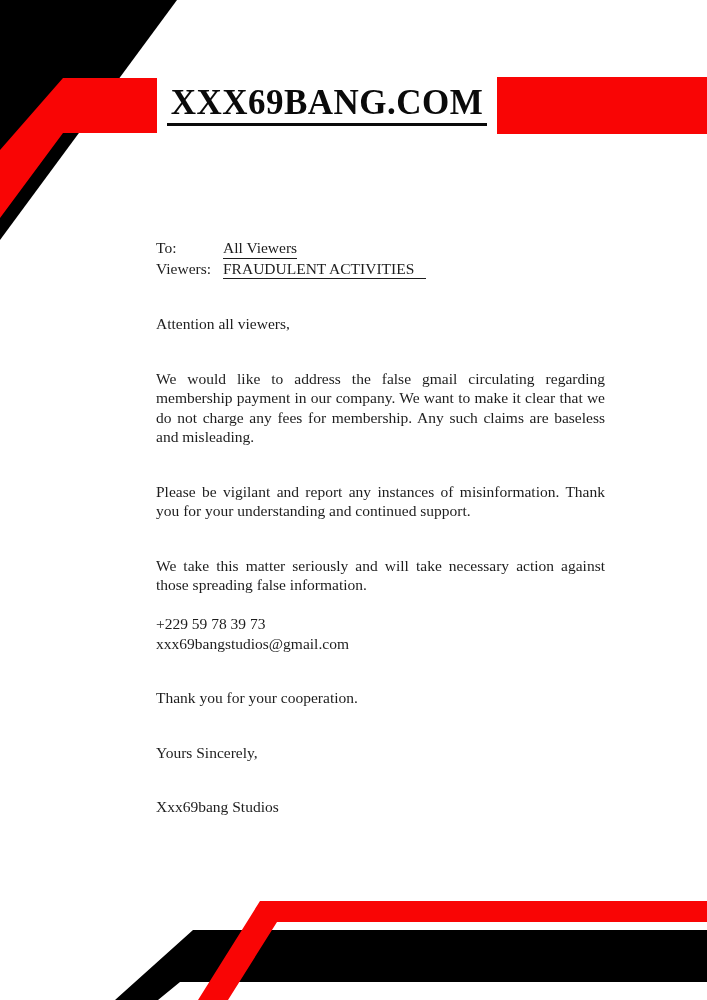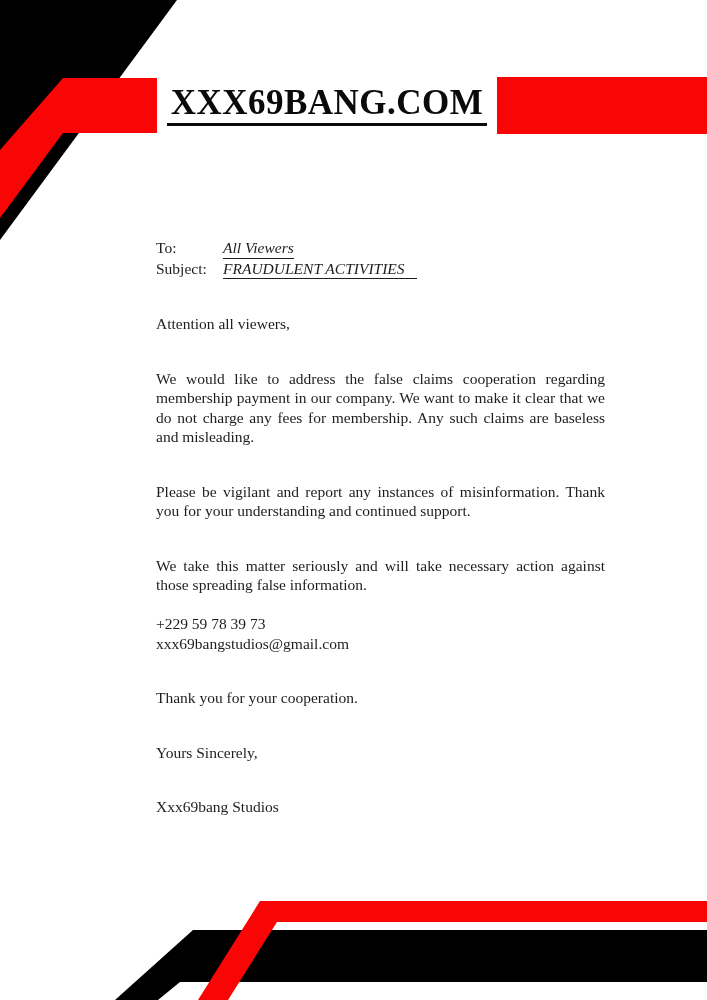--- a/index.html
+++ b/index.html
@@ -22,21 +22,21 @@
     border-bottom:3px solid #0a0a0a;padding:0 4px 3px;
   }
 
   .letter{
     position:absolute;left:156px;top:238px;width:449px;
     font-size:15.5px;line-height:19.5px;color:#1d1d1d;
   }
   .meta-row{display:flex;align-items:baseline}
   .meta-label{font-weight:normal;width:67px;flex:none}
   .meta-value{
-    font-style:italic;border-bottom:1.5px solid #1d1d1d;padding-bottom:0;
+    border-bottom:1.5px solid #1d1d1d;padding-bottom:0;
   }
   .meta-value.subject{padding-right:12px}
   .letter p{margin:35px 0 0}
   .salutation{margin-top:26px}
   .just{text-align:justify}
   .contacts{margin-top:19.5px}
   .contacts div{margin:0}
 </style>
 </head>
 <body>
@@ -51,27 +51,27 @@
   <h1>XXX69BANG.COM</h1>
 </div>
 
 <div class="letter">
 
   <div class="meta-row">
     <span class="meta-label">To:</span>
     <span class="meta-value">All Viewers</span>
   </div>
   <div class="meta-row">
-    <span class="meta-label">Subject:</span>
+    <span class="meta-label">Viewers:</span>
     <span class="meta-value subject">FRAUDULENT ACTIVITIES</span>
   </div>
 
   <p class="salutation">Attention all viewers,</p>
 
-  <p class="just">We would like to address the false claims cooperation regarding membership payment in our company. We want to make it clear that we do not charge any fees for membership. Any such claims are baseless and misleading.</p>
+  <p class="just">We would like to address the false gmail circulating regarding membership payment in our company. We want to make it clear that we do not charge any fees for membership. Any such claims are baseless and misleading.</p>
   <p class="just">Please be vigilant and report any instances of misinformation. Thank you for your understanding and continued support.</p>
   <p class="just">We take this matter seriously and will take necessary action against those spreading false information.</p>
 
   <div class="contacts">
     <div>+229 59 78 39 73</div>
     <div>xxx69bangstudios@gmail.com</div>
   </div>
 
   <p>Thank you for your cooperation.</p>
   <p>Yours Sincerely,</p>

